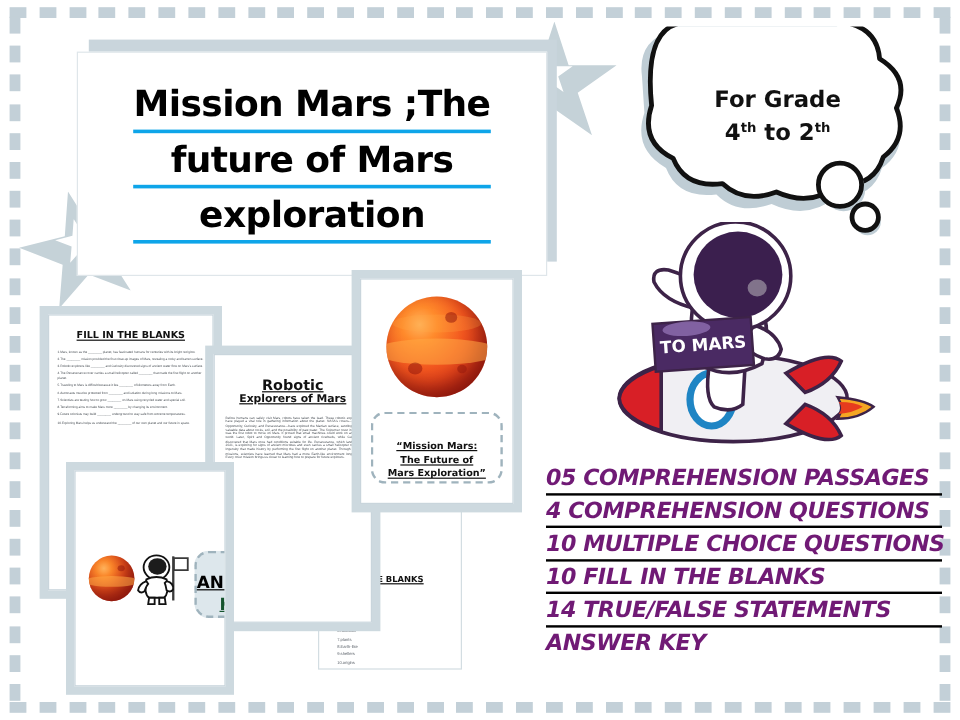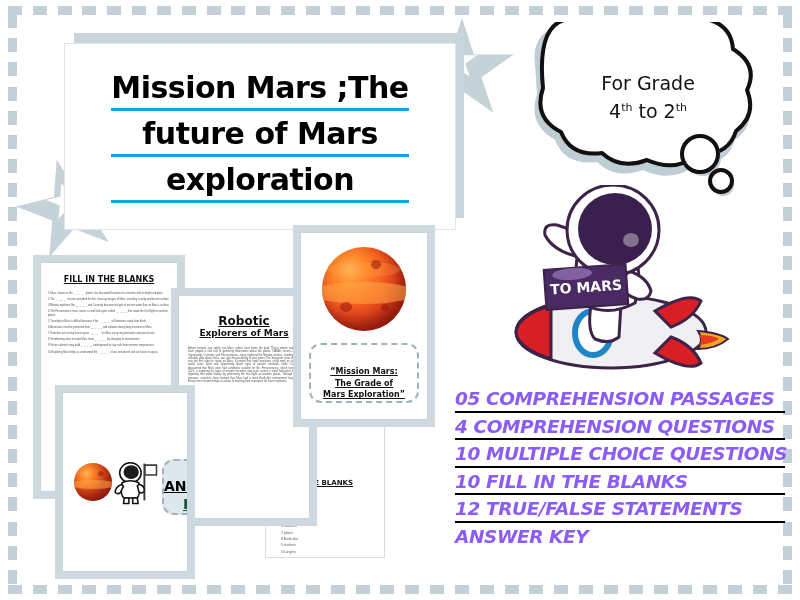--- a/index.html
+++ b/index.html
@@ -33,33 +33,33 @@
     font-weight:bold;font-size:30px;line-height:1.30;
     text-align:center;color:#000;letter-spacing:-0.5px;
     padding:0 8px;
   }
   #title-text span{display:block;border-bottom:3px solid #0ea5e9;padding-bottom:1px;margin-bottom:3px;}
 
   
   #bubble-wrap{position:absolute;left:515px;top:22px;width:250px;height:175px;}
   #bubble-text{
     position:absolute;left:58px;top:48px;width:150px;text-align:center;
-    font-family:"DejaVu Sans", sans-serif;font-weight:normal;font-size:19px;color:#111;line-height:1.45;
+    font-family:"DejaVu Sans", sans-serif;font-weight:bold;font-size:19px;color:#111;line-height:1.45;
   }
   #bubble-text sup{font-size:11px;}
 
   
   #astro-wrap{position:absolute;left:483px;top:185px;width:300px;height:215px;}
 
   
   #features{position:absolute;left:455px;top:390px;width:330px;}
   .feat{
     font-family:"DejaVu Sans", sans-serif;
     font-weight:bold;font-style:italic;font-size:18.5px;
-    color:#8b5cf6;letter-spacing:-0.4px;
+    color:#701a75;letter-spacing:-0.4px;
     line-height:1.0;padding-bottom:2px;margin-bottom:5px;
     white-space:nowrap;
   }
   .feat.ul{border-bottom:2px solid #000;}
 
   
   .sheet{position:absolute;background:#ffffff;border:1px solid #c9d5dc;box-shadow:0 0 0 7px #cdd9df;}
   .sheet .inner{position:absolute;inset:0;padding:6px 7px;overflow:hidden;}
   .sheet-title{
     font-family:"DejaVu Sans", sans-serif;font-weight:bold;text-align:center;color:#111;
@@ -290,21 +290,21 @@
         </g>
       </g>
     </svg>
   </div>
 
   <div id="features">
     <div class="feat ul">05 COMPREHENSION PASSAGES</div>
     <div class="feat ul">4 COMPREHENSION QUESTIONS</div>
     <div class="feat ul">10 MULTIPLE CHOICE QUESTIONS</div>
     <div class="feat ul">10 FILL IN THE BLANKS</div>
-    <div class="feat ul">12 TRUE/FALSE STATEMENTS</div>
+    <div class="feat ul">14 TRUE/FALSE STATEMENTS</div>
     <div class="feat">ANSWER KEY</div>
   </div>
 
   <div class="sheet" style="left:265px;top:388px;width:118px;height:168px;z-index:2;box-shadow:none;border:1px solid #d3dde2;">
     <div class="inner" style="padding:7px 8px;">
       <div class="ans-h" style="font-size:7px;margin-bottom:4px;">MULTIPLE CHOICE</div>
       <div id="mc-list" style="padding-left:7px;">
           <div class="ans-li" style="font-size: 3.4px; line-height: 1.9;">1.b</div>
           <div class="ans-li" style="font-size: 3.4px; line-height: 1.9;">2.c</div>
           <div class="ans-li" style="font-size: 3.4px; line-height: 1.9;">3.d</div>
@@ -365,21 +365,21 @@
       <div class="planet" style="width:84px;height:84px;margin-top:4px;">
         <div class="band" style="left:-12%;top:42%;width:124%;height:26%;"></div>
         <div class="band" style="left:6%;top:18%;width:88%;height:18%;opacity:.45;"></div>
         <div class="crater" style="left:58%;top:16%;width:10px;height:9px;"></div>
         <div class="crater" style="left:22%;top:66%;width:12px;height:10px;"></div>
         <div class="crater" style="left:70%;top:68%;width:8px;height:7px;"></div>
       </div>
       <div class="pill white" style="margin-top:12px;width:106px;height:56px;flex-direction:column;">
         <div style="line-height:1.45;">
           <div style="font-family:'DejaVu Sans',sans-serif;font-weight:bold;font-size:8px;text-decoration:underline;color:#111;">“Mission Mars:</div>
-          <div style="font-family:'DejaVu Sans',sans-serif;font-weight:bold;font-size:8px;text-decoration:underline;color:#111;">The Grade of</div>
+          <div style="font-family:'DejaVu Sans',sans-serif;font-weight:bold;font-size:8px;text-decoration:underline;color:#111;">The Future of</div>
           <div style="font-family:'DejaVu Sans',sans-serif;font-weight:bold;font-size:8px;text-decoration:underline;color:#111;">Mars Exploration”</div>
         </div>
       </div>
     </div>
   </div>
 
   <div class="sheet" style="left:62px;top:392px;width:124px;height:178px;z-index:6;">
     <div class="inner" style="padding:8px 7px;display:flex;align-items:center;border-radius:23px;">
       <div style="display:flex;align-items:center;justify-content:space-between;width:100%;padding:0 4px;box-sizing:border-box;">
         <div class="planet" style="width:38px;height:38px;">

